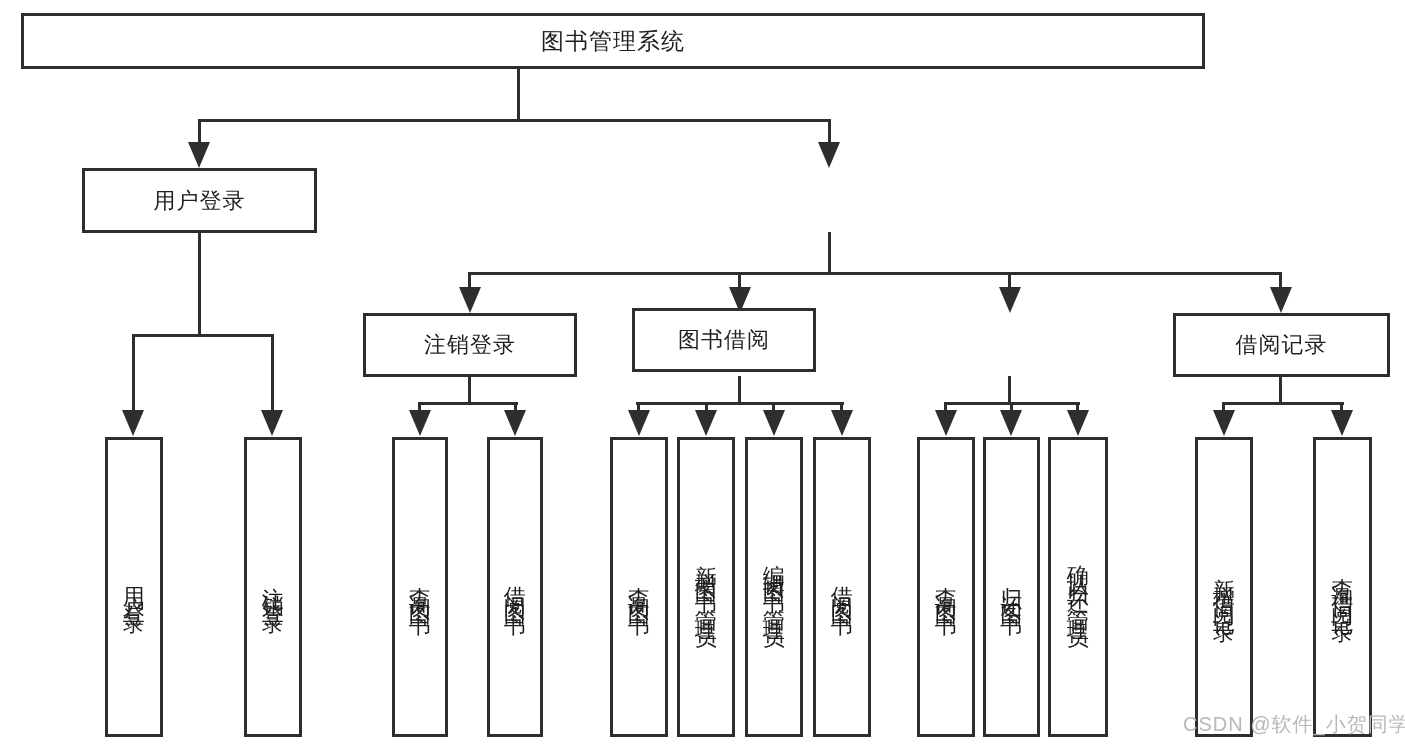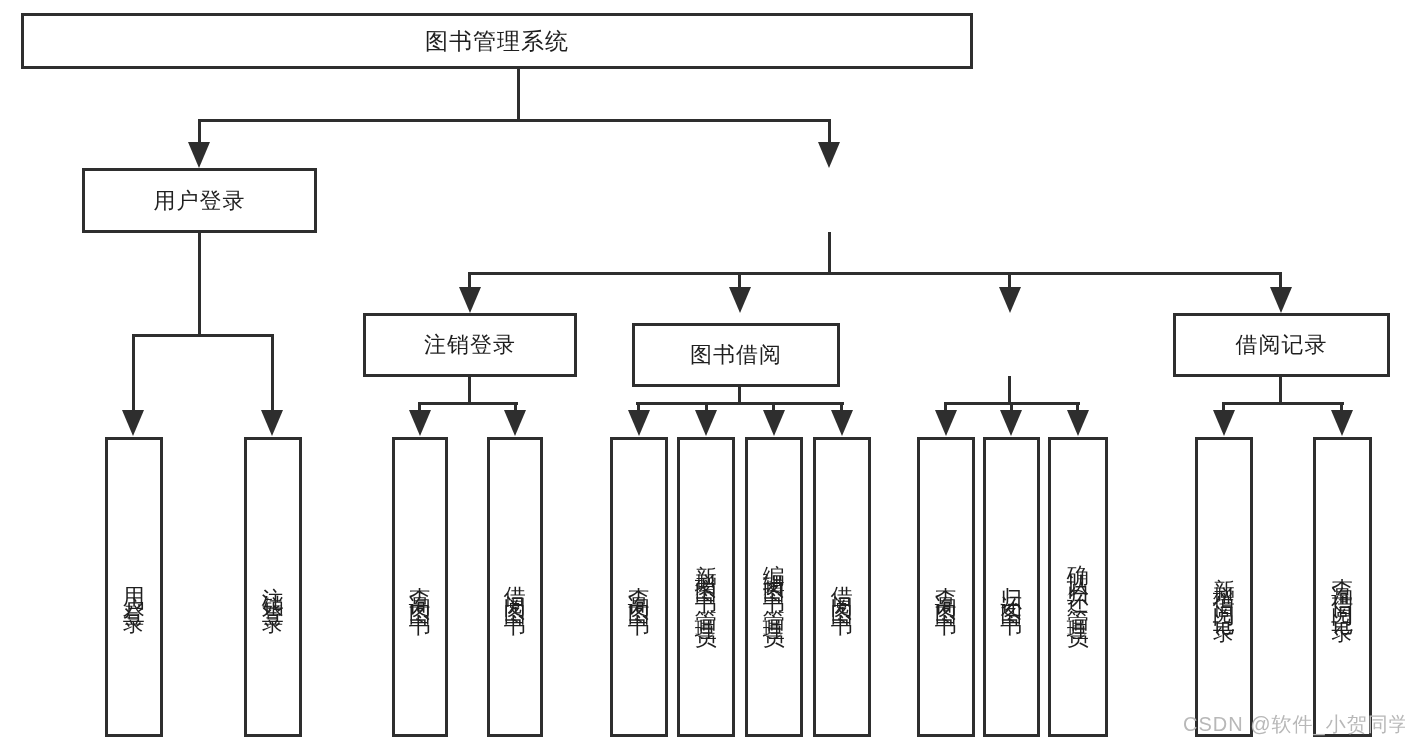--- a/index.html
+++ b/index.html
@@ -66,32 +66,32 @@
     color: var(--watermark);
     white-space: nowrap;
     z-index: 6;
   }
 </style>
 </head>
 <body>
 
 <div class="stage">
 
-  <div class="box" style="left:21px;top:13px;width:952px;height:56px">
+  <div class="box" style="left:21px;top:13px;width:1184px;height:56px">
     <span class="htext root-text">图书管理系统</span>
   </div>
 
   <div class="box" style="left:82px;top:168px;width:235px;height:65px">
     <span class="htext">用户登录</span>
   </div>
 
   <div class="box" style="left:363px;top:313px;width:214px;height:64px">
     <span class="htext">注销登录</span>
   </div>
-  <div class="box" style="left:632px;top:323px;width:208px;height:64px">
+  <div class="box" style="left:632px;top:308px;width:184px;height:64px">
     <span class="htext">图书借阅</span>
   </div>
   <div class="box" style="left:1173px;top:313px;width:217px;height:64px">
     <span class="htext">借阅记录</span>
   </div>
 
   <div class="box" style="left:105px;top:437px;width:58px;height:300px">
     <span class="vtext">用户登录</span>
   </div>
   <div class="box" style="left:244px;top:437px;width:58px;height:300px">

